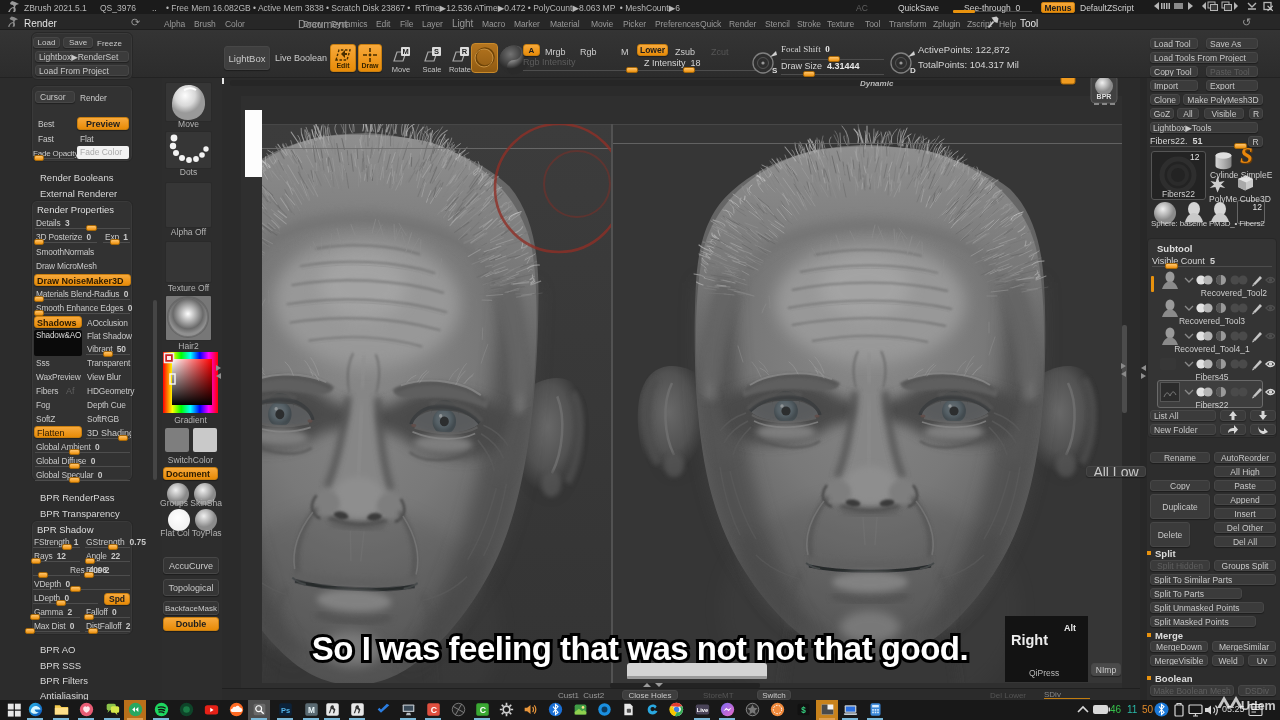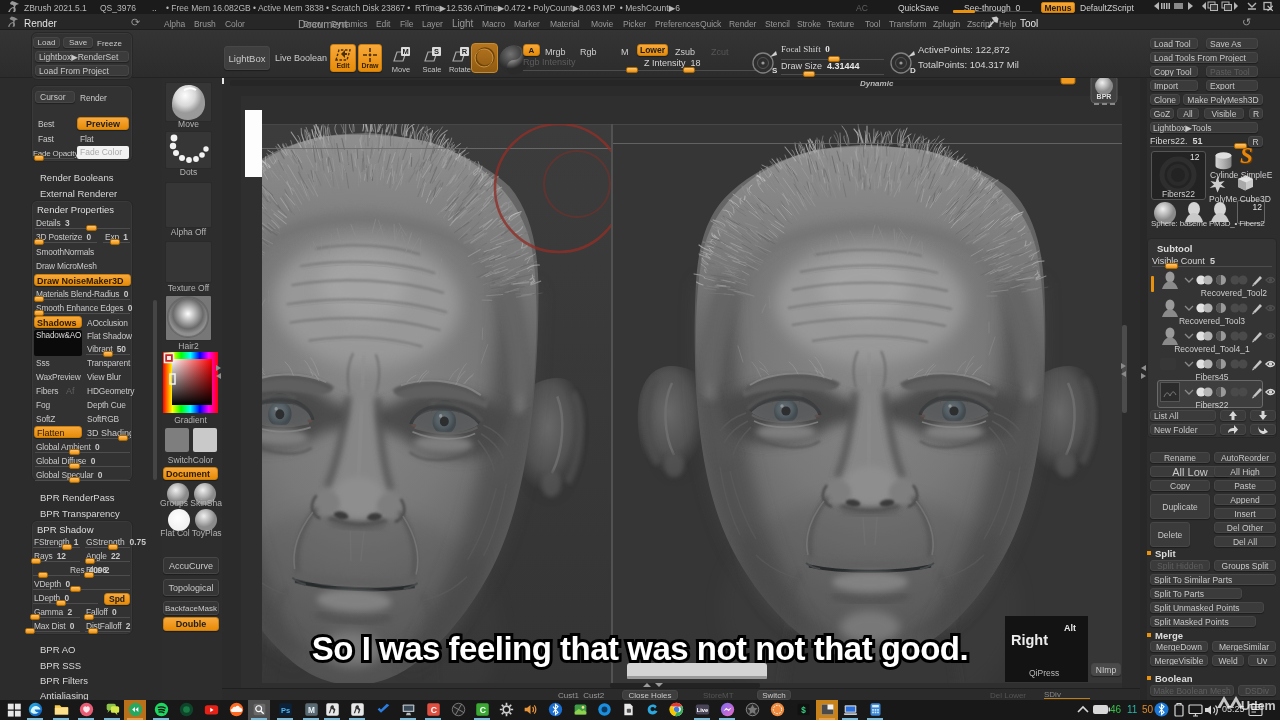--- a/index.html
+++ b/index.html
@@ -1710,21 +1710,21 @@
       <path d="M1 8 C1 4 4 3 7 3 L7 0 L11 4.5 L7 9 L7 6 C5 6 3 6 1 8 Z" fill="#d8d8d8"></path>
     </svg>
   </div>
 <div class="btn" style="left:1250px;top:424px;width:26px;height:11px;font-size:8.5px;z-index:6">
     <svg width="12" height="9">
       <path d="M1 0 C1 4 4 6 7 6 L7 3 L11 7 L7 9 L7 9 C4 9 1 7 1 0 Z" fill="#d8d8d8"></path>
     </svg>
   </div>
 <div class="btn" style="left:1150px;top:452px;width:60px;height:11px;font-size:8.5px;z-index:6">Rename</div>
 <div class="btn" style="left:1214px;top:452px;width:62px;height:11px;font-size:8.5px;z-index:6">AutoReorder</div>
-<div class="btn" style="left:1150px;top:466px;width:80px;height:11px;font-size:11px;z-index:6">All Low</div>
+<div class="btn" style="left:1086px;top:466px;width:60px;height:11px;font-size:14px;z-index:6">All Low</div>
 <div class="btn" style="left:1214px;top:466px;width:62px;height:11px;font-size:8.5px;z-index:6">All High</div>
 <div class="btn" style="left:1150px;top:480px;width:60px;height:11px;font-size:8.5px;z-index:6">Copy</div>
 <div class="btn" style="left:1214px;top:480px;width:62px;height:11px;font-size:8.5px;z-index:6">Paste</div>
 <div class="btn" style="left:1150px;top:494px;width:60px;height:25px;font-size:8.5px;z-index:6">Duplicate</div>
 <div class="btn" style="left:1214px;top:494px;width:62px;height:11px;font-size:8.5px;z-index:6">Append</div>
 <div class="btn" style="left:1214px;top:508px;width:62px;height:11px;font-size:8.5px;z-index:6">Insert</div>
 <div class="btn" style="left:1150px;top:522px;width:40px;height:25px;font-size:8.5px;z-index:6">Delete</div>
 <div class="btn" style="left:1214px;top:522px;width:62px;height:11px;font-size:8.5px;z-index:6">Del Other</div>
 <div class="btn" style="left:1214px;top:536px;width:62px;height:11px;font-size:8.5px;z-index:6">Del All</div>
 <div class="" style="left:1147px;top:551px;width:4px;height:4px;background:#e8920e;z-index:6"></div>

